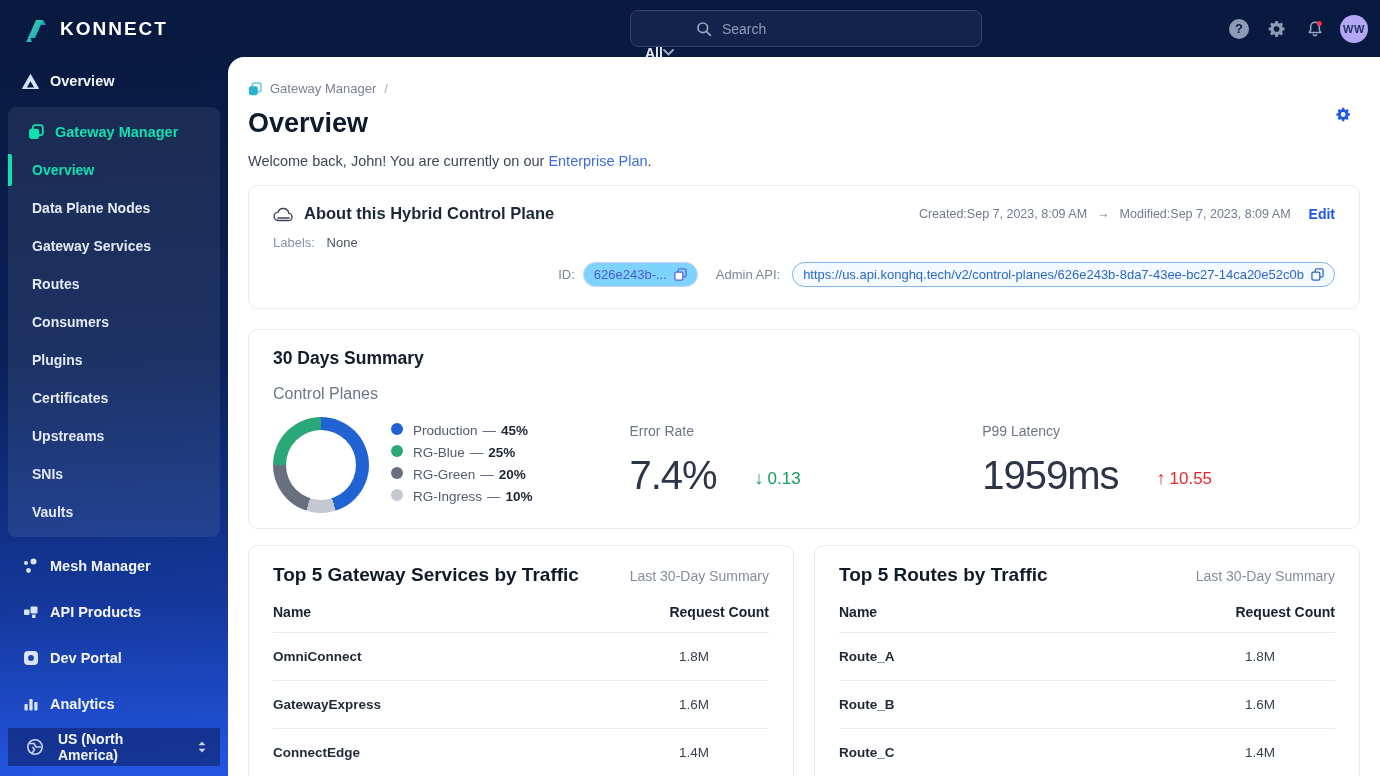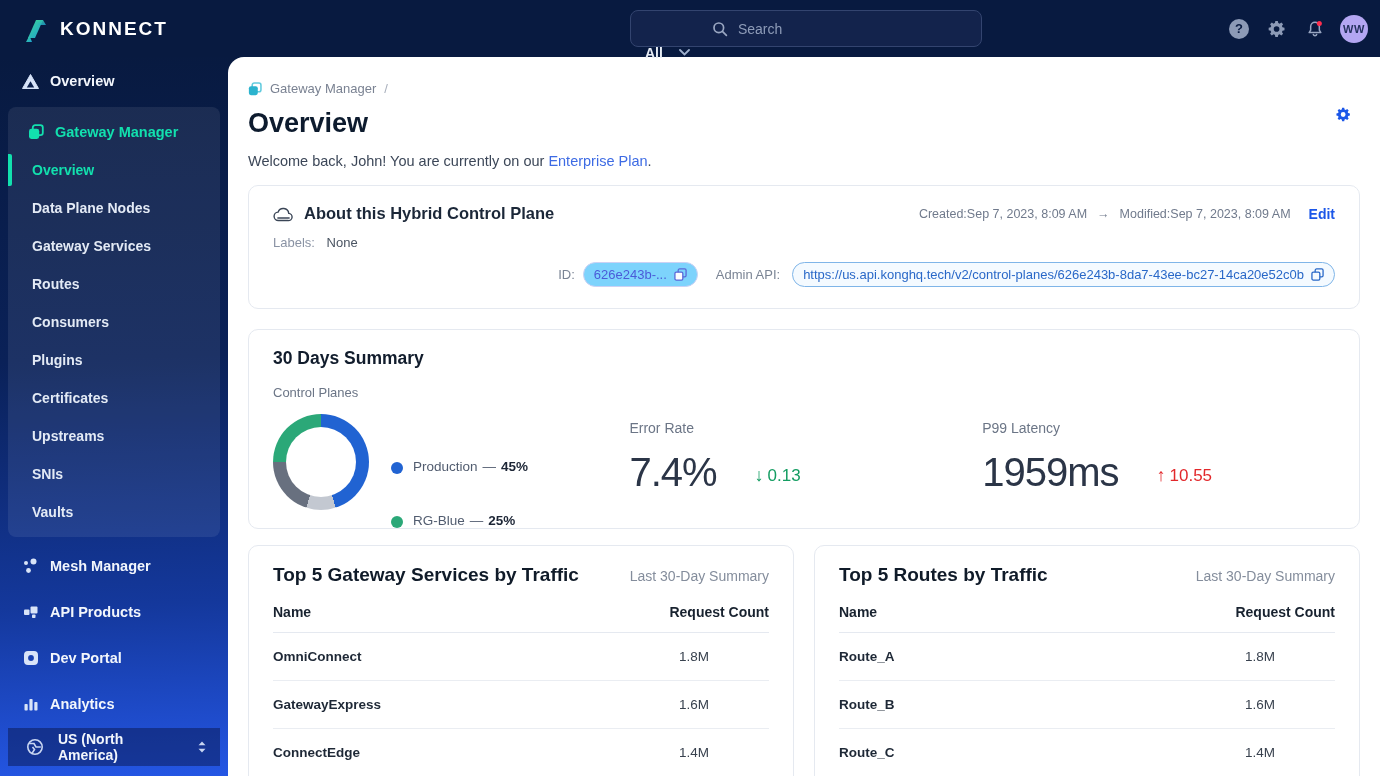--- a/index.html
+++ b/index.html
@@ -15,21 +15,21 @@
     position:absolute; top:0; left:0; width:1380px; height:57px;
     background:#081A40; display:flex; align-items:center; z-index:40;
   }
   .brand { display:flex; align-items:center; gap:12px; padding-left:22px; }
   .brand-text { color:#fff; font-weight:bold; font-size:19px; letter-spacing:2px; }
   .searchbox {
     position:absolute; left:630px; top:10px; width:352px; height:37px;
     border:1px solid #33446F; background:#13234C; border-radius:8px;
     display:flex; align-items:center; padding:0 14px;
   }
-  .search-filter { display:flex; align-items:center; gap:16px; cursor:pointer;margin-top:48px; }
+  .search-filter { display:flex; align-items:center; gap:0; cursor:pointer;margin-top:48px; }
   .search-filter-label { color:#E8EDF5; font-weight:bold; font-size:14px; }
   .search-sep { width:22px; }
   .search-input {
     flex:1; background:transparent; border:none; outline:none;
     color:#E8EDF5; font-size:14px; margin-left:10px; font-family:"Liberation Sans",sans-serif;
   }
   .search-input::placeholder { color:#8E9CB8; }
   .topbar-right { position:absolute; right:12px; top:0; height:57px; display:flex; align-items:center; gap:12px; }
   .icon-btn { width:26px; height:26px; display:flex; align-items:center; justify-content:center; cursor:pointer; }
   .help-circle { width:20px; height:20px; border-radius:50%; background:#8C9AB6; color:#081A40;
@@ -85,26 +85,26 @@
   .labels-key { color:#8A93A4; margin-right:8px; }
   .labels-val { color:#4A5462; }
   .id-row { margin-top:12px; display:flex; align-items:center; justify-content:flex-end; gap:8px; font-size:13px; color:#7A8494; }
   .pill { display:inline-flex; align-items:center; gap:7px; height:25px; padding:0 10px; border-radius:13px; cursor:pointer; }
   .pill-id { border:1px solid #CBD1F4; background:#7dd3fc; color:#4A5BD8; }
   .pill-url { border:1px solid #7FB5E8; background:#F4FAFF; color:#2968C8; margin-left:4px; }
   .pill span { font-size:13px; }
   
   .summary-card { margin-top:20px; padding:18px 24px; height:200px; }
   .summary-title { font-size:17.5px; font-weight:bold; color:#111C2C; }
-  .donut-label { margin-top:16px; font-size:13px; color:#6B7586; }
+  .donut-label { margin-top:16px; font-size:16px; color:#6B7586; }
   .summary-row { display:flex; margin-top:14px; align-items:flex-start; }
   .donut { width:96px; height:96px; border-radius:50%; position:relative; flex:0 0 96px; }
   .donut::after { content:""; position:absolute; inset:13px; background:#fff; border-radius:50%; }
   .legend { margin-left:22px; width:250px; padding-top:6px; }
-  .legend-item { display:flex; align-items:flex-end; height:22px; font-size:13.5px;margin-top:32px; }
+  .legend-item { display:flex; align-items:flex-start; height:22px; font-size:13.5px; }
   .legend-dot { width:12px; height:12px; border-radius:50%; margin-right:10px; flex:0 0 12px; }
   .legend-label { color:#515C6F; }
   .legend-sep { color:#515C6F; margin:0 5px; }
   .legend-pct { color:#1D2636; font-weight:bold; }
   .stat { width:370px; }
   .stat-label { font-size:14px; color:#6B7586; }
   .stat-value-row { display:flex; align-items:center; margin-top:14px; }
   .stat-value { font-size:40px; font-weight:300; color:#2B3547; letter-spacing:-1px; }
   .stat-delta { display:flex; align-items:center; gap:4px; margin-left:38px; margin-top:6px; font-size:17px; }
   .delta-down { color:#149D62; }

